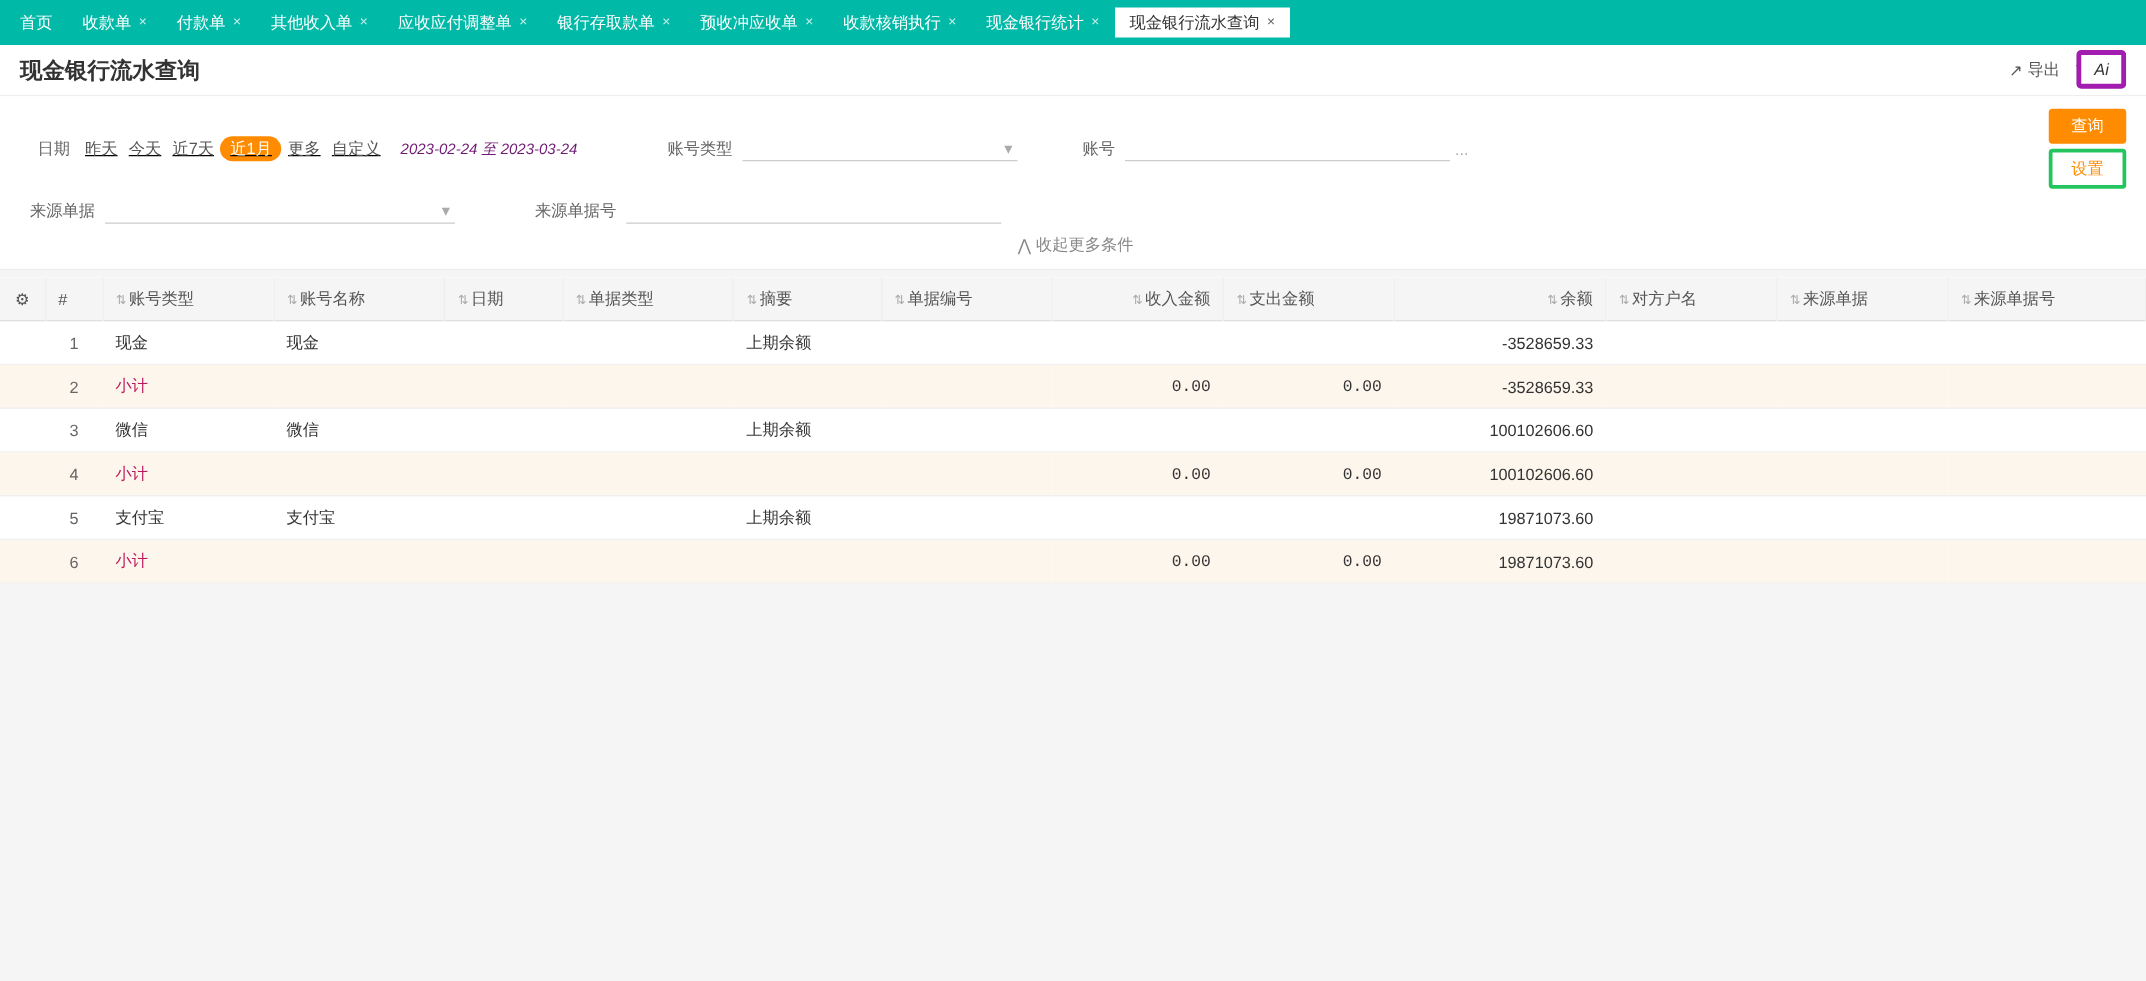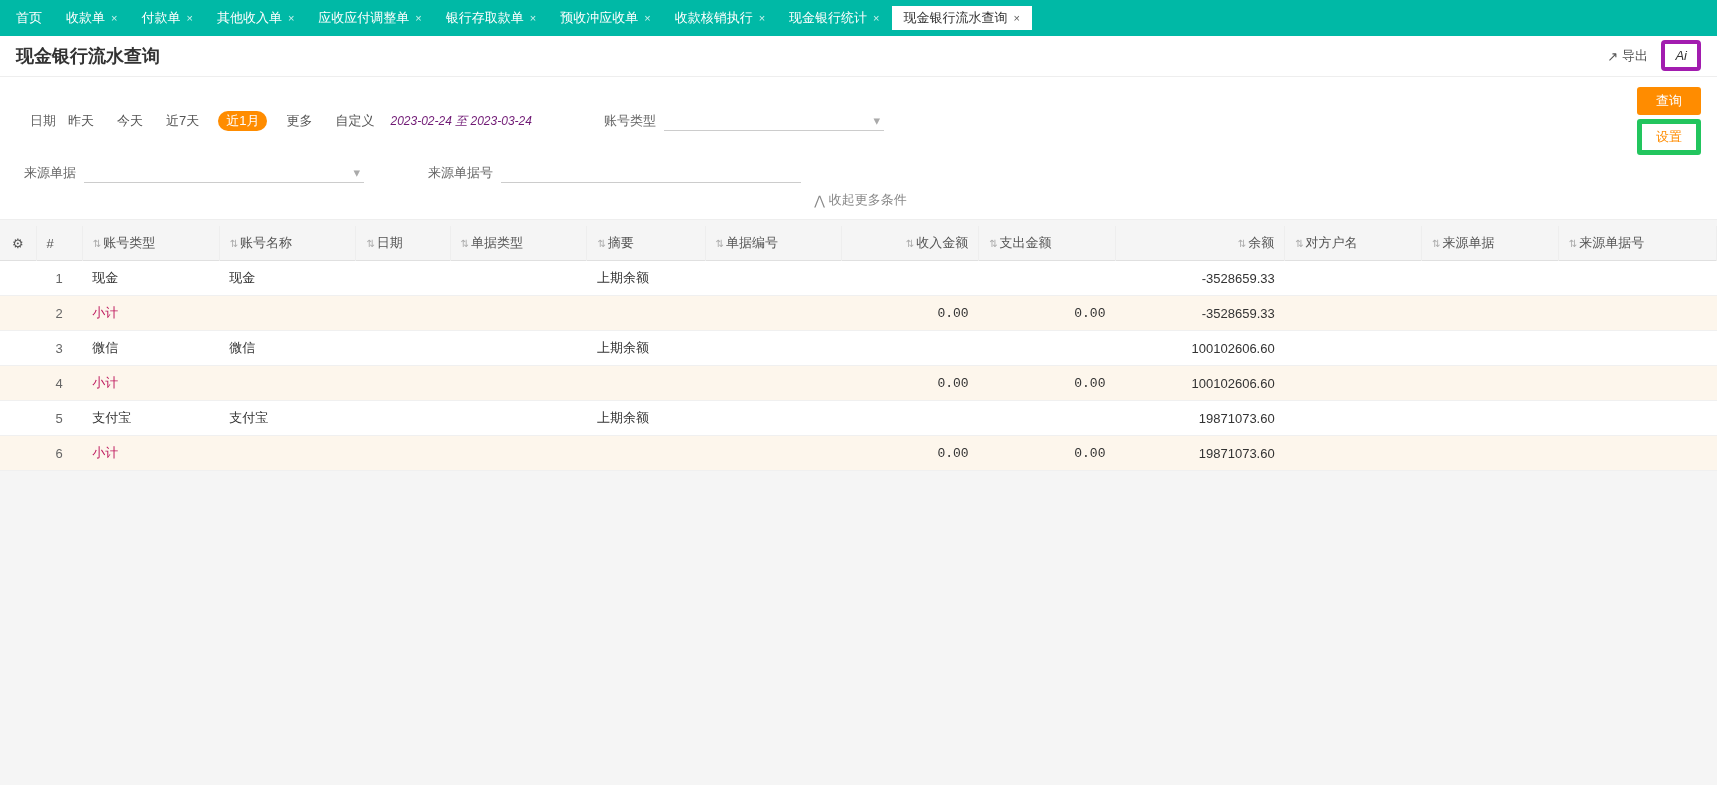--- a/index.html
+++ b/index.html
@@ -81,21 +81,22 @@
       gap: 16px;
     }
     .filter-label {
       color: #666;
       min-width: 40px;
       text-align: right;
     }
     .date-shortcuts {
       display: flex;
       align-items: flex-end;
-      gap: 15px;
+      gap: 1px;
+      text-decoration: underline;
     }
     .date-btn {
       color: #555;
       cursor: pointer;
       padding: 1px 4px;
       border-radius: 3px;
     }
     .date-btn.active {
       background: #ff8c00;
       color: #fff;
@@ -137,21 +138,21 @@
       color: #fff;
       border: none;
       padding: 5px 18px;
       border-radius: 3px;
       cursor: pointer;
       font-size: 13px;
     }
     .settings-btn {
       background: #fff;
       color: #ff8c00;
-      border: 5px solid #22c55e;
+      border: 3px solid #22c55e;
       padding: 4px 14px;
       border-radius: 3px;
       cursor: pointer;
       font-size: 13px;
     }
     .collapse-bar {
       display: flex;
       align-items: center;
       justify-content: center;
       color: #888;
@@ -322,20 +323,27 @@
     </div>
 
     <div style="display:flex;align-items:center;gap:8px;margin-left:48px;">
       <span class="filter-label" style="min-width:60px;">账号类型</span>
       <div class="filter-select" style="min-width:220px;">
         <span>&nbsp;</span>
         <span class="arrow">▾</span>
       </div>
     </div>
 
+    <div style="display:flex;align-items:center;gap:8px;margin-left:32px;">
+      <span class="filter-label" style="min-width:30px;">账号</span>
+      <div style="display:flex;align-items:center;">
+        <div class="filter-input" style="min-width:260px;">&nbsp;</div>
+        <span class="filter-dots">...</span>
+      </div>
+    </div>
 
     <div style="display:flex;flex-direction:column;gap:4px;margin-left:auto;">
       <button class="query-btn">查询</button>
       <button class="settings-btn">设置</button>
     </div>
   </div>
 
   <div class="filter-row">
 
     <div style="display:flex;align-items:center;gap:8px;">

